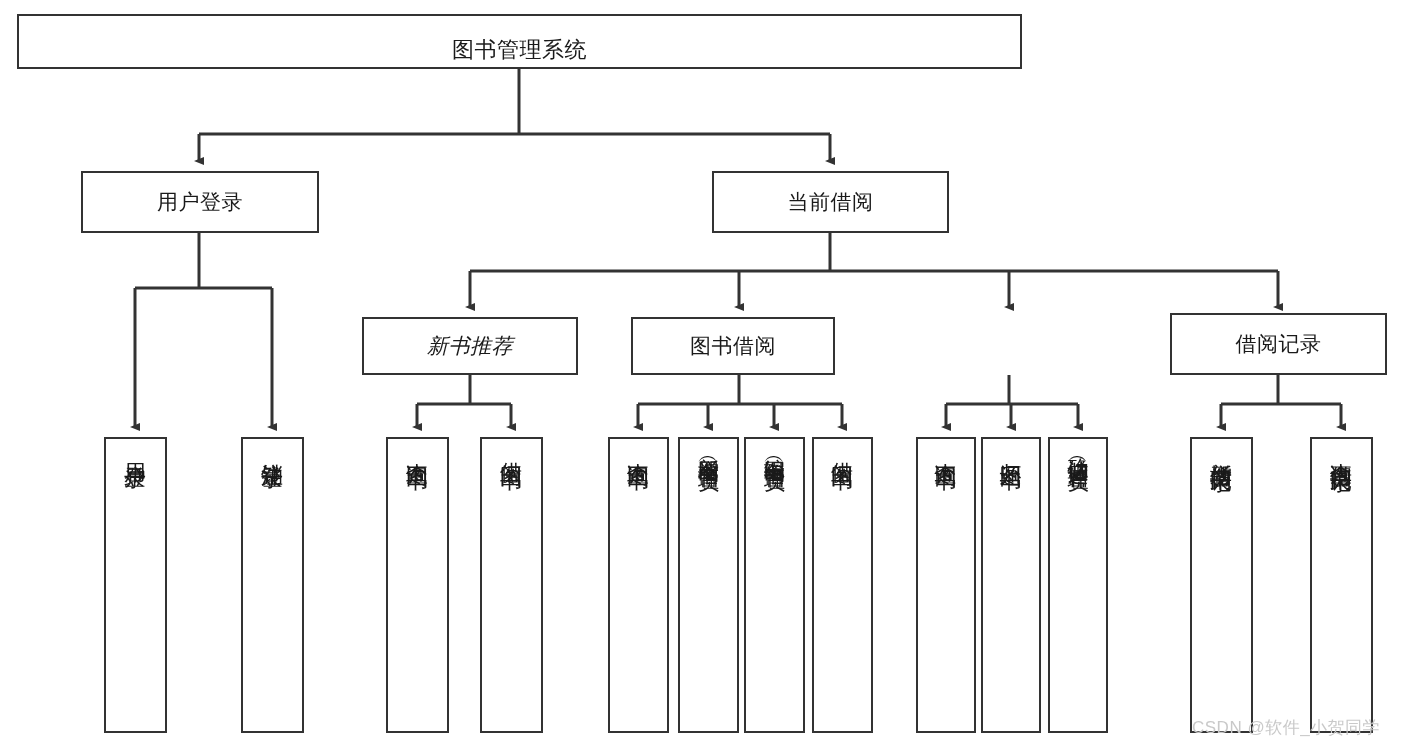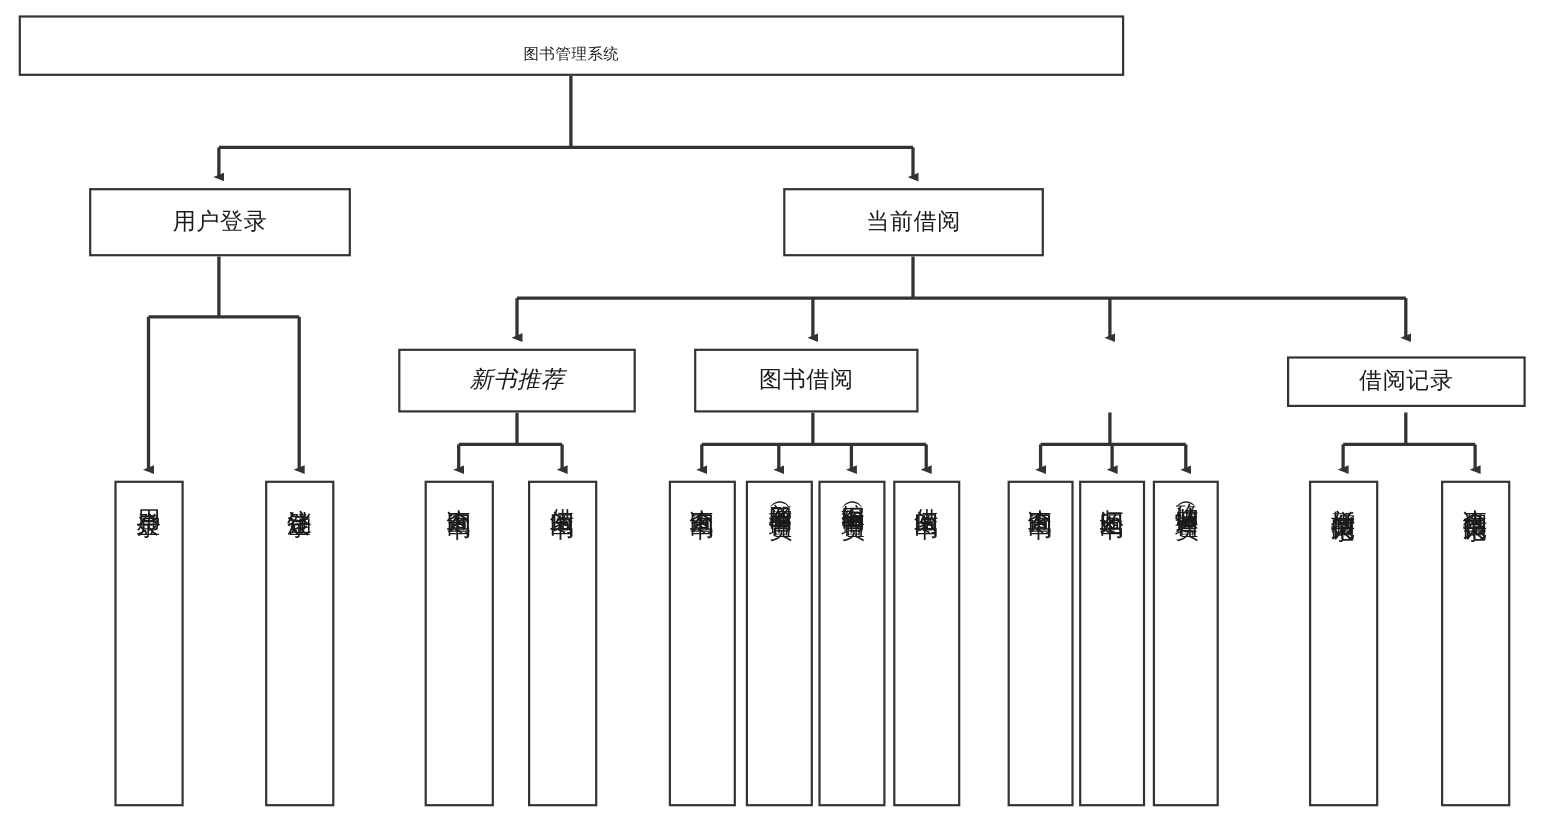--- a/index.html
+++ b/index.html
@@ -40,21 +40,21 @@
     display: block;
     text-align: center;
     line-height: 1.18;
     letter-spacing: 0.5px;
   }
   
   .node.h .label {
     font-size: 21px;
     writing-mode: horizontal-tb;
   }
-  .node.root .label { font-size: 14px; margin-top: 16px; }
+  .node.root .label { font-size: 22px; margin-top: 16px; }
   
   .node.v {
     align-items: flex-start;
     justify-content: center;
     padding-top: 6px;
   }
   .node.v .label {
     writing-mode: vertical-rl;
     text-orientation: upright;
     font-size: 22px;
@@ -138,21 +138,21 @@
   <div class="node h" style="left:712px; top:171px; width:237px; height:62px;">
     <span class="label">当前借阅</span>
   </div>
 
   <div class="node h" style="left:362px; top:317px; width:216px; height:58px;font-style:italic;">
     <span class="label">新书推荐</span>
   </div>
   <div class="node h" style="left:631px; top:317px; width:204px; height:58px;">
     <span class="label">图书借阅</span>
   </div>
-  <div class="node h" style="left:1170px; top:324px; width:217px; height:46px;">
+  <div class="node h" style="left:1170px; top:313px; width:217px; height:62px;">
     <span class="label">借阅记录</span>
   </div>
 
   <div class="node v" style="left:104px; top:437px; width:63px; height:296px;">
     <span class="label">用户登录</span>
   </div>
   <div class="node v" style="left:241px; top:437px; width:63px; height:296px;">
     <span class="label">注销登录</span>
   </div>
 
@@ -186,14 +186,15 @@
     <span class="label">确认归还（管理员）</span>
   </div>
 
   <div class="node v" style="left:1190px; top:437px; width:63px; height:296px;">
     <span class="label">新增借阅记录</span>
   </div>
   <div class="node v" style="left:1310px; top:437px; width:63px; height:296px;">
     <span class="label">查询借阅记录</span>
   </div>
 
+  <div class="watermark" style="left:1192px; top:716px;">CSDN @软件_小贺同学</div>
 
 </div>
 
 </body></html>

